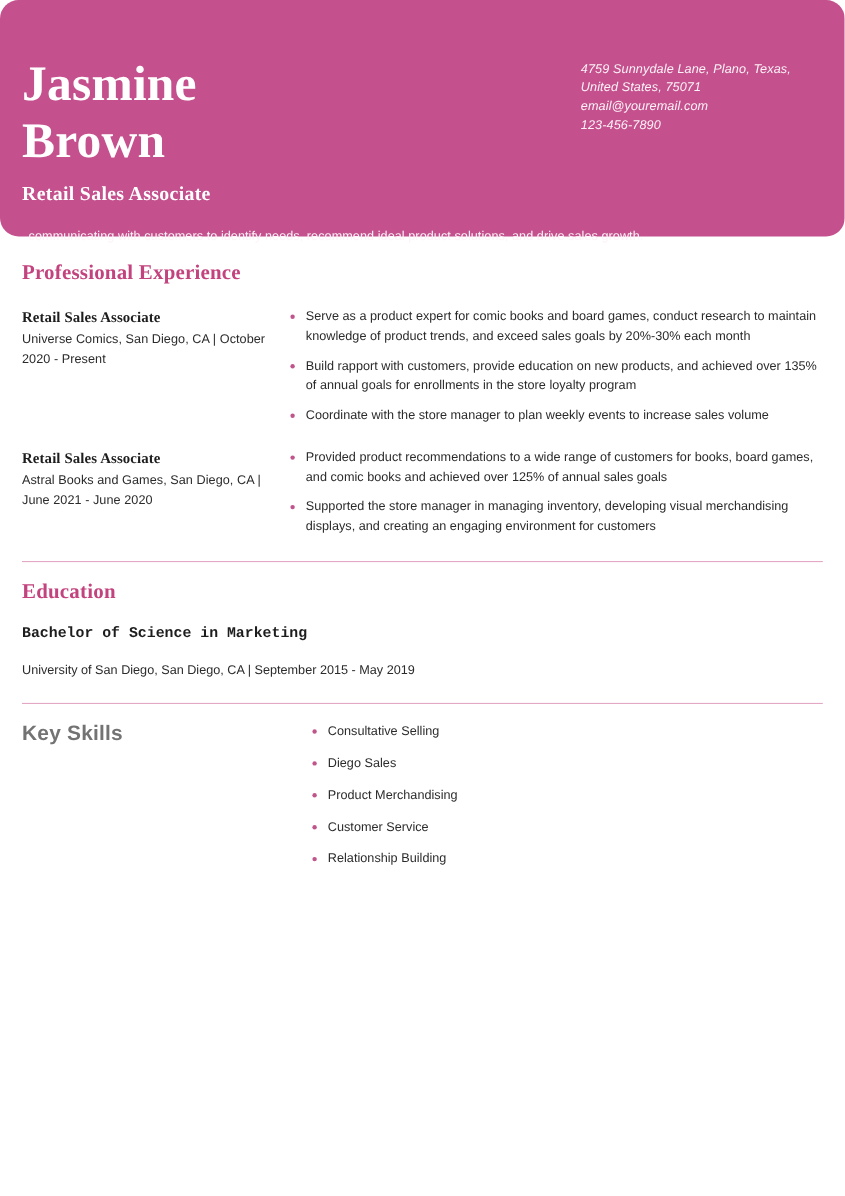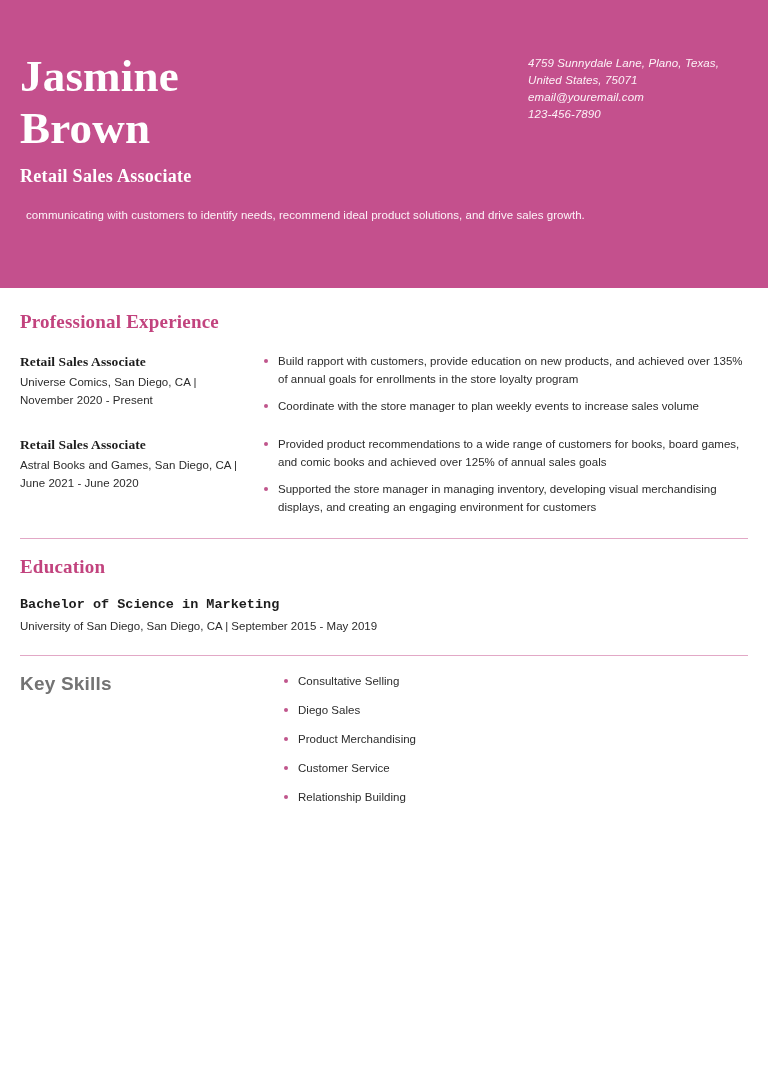--- a/index.html
+++ b/index.html
@@ -21,23 +21,24 @@
     width: 768px;
     height: 1087px;
     background: #ffffff;
     overflow: hidden;
   }
 
   
   .header-band {
     position: relative;
     width: 768px;
-    height: 288px;
+    height: 215px;
     background: #c4508d;
     padding: 0;
+    border-radius: 17px;
   }
 
   .name-block {
     position: absolute;
     left: 20px;
     top: 50px;
     width: 420px;
   }
 
   .name-line {
@@ -199,21 +200,21 @@
     color: #1d1d1d;
     padding-left: 20px;
   }
 
   .edu-meta {
     font-family: "Liberation Sans", sans-serif;
     font-size: 11.5px;
     line-height: 18px;
     color: #2b2b2b;
     padding-left: 20px;
-    margin-top: 3px;
+    margin-top: 15px;
   }
 
   .skills-row {
     display: flex;
     width: 768px;
     padding-left: 20px;
     padding-right: 20px;
   }
 
   .skills-col-left {
@@ -269,24 +270,25 @@
   <main class="body-area">
 
     <section class="section">
       <div class="spacer-22"></div>
       <h2 class="section-heading">Professional Experience</h2>
       <div class="spacer-18"></div>
 
       <div class="entry-row">
         <div class="col-left">
           <div class="entry-title">Retail Sales Associate</div>
-          <div class="entry-meta">Universe Comics, San Diego, CA | November 2020 - Present</div>
+          <div class="entry-meta">Universe Comics, San Diego, CA | October 2020 - Present</div>
         </div>
         <div class="col-right">
           <ul class="bullets">
+            <li>Serve as a product expert for comic books and board games, conduct  research to maintain knowledge of product trends, and exceed sales goals  by 20%-30% each month</li>
             <li>Build rapport with customers, provide education on new products, and  achieved over 135% of annual goals for enrollments in the store loyalty  program</li>
             <li>Coordinate with the store manager to plan weekly events to increase sales volume</li>
           </ul>
         </div>
       </div>
 
       <div class="spacer-20"></div>
 
       <div class="entry-row">
         <div class="col-left">

